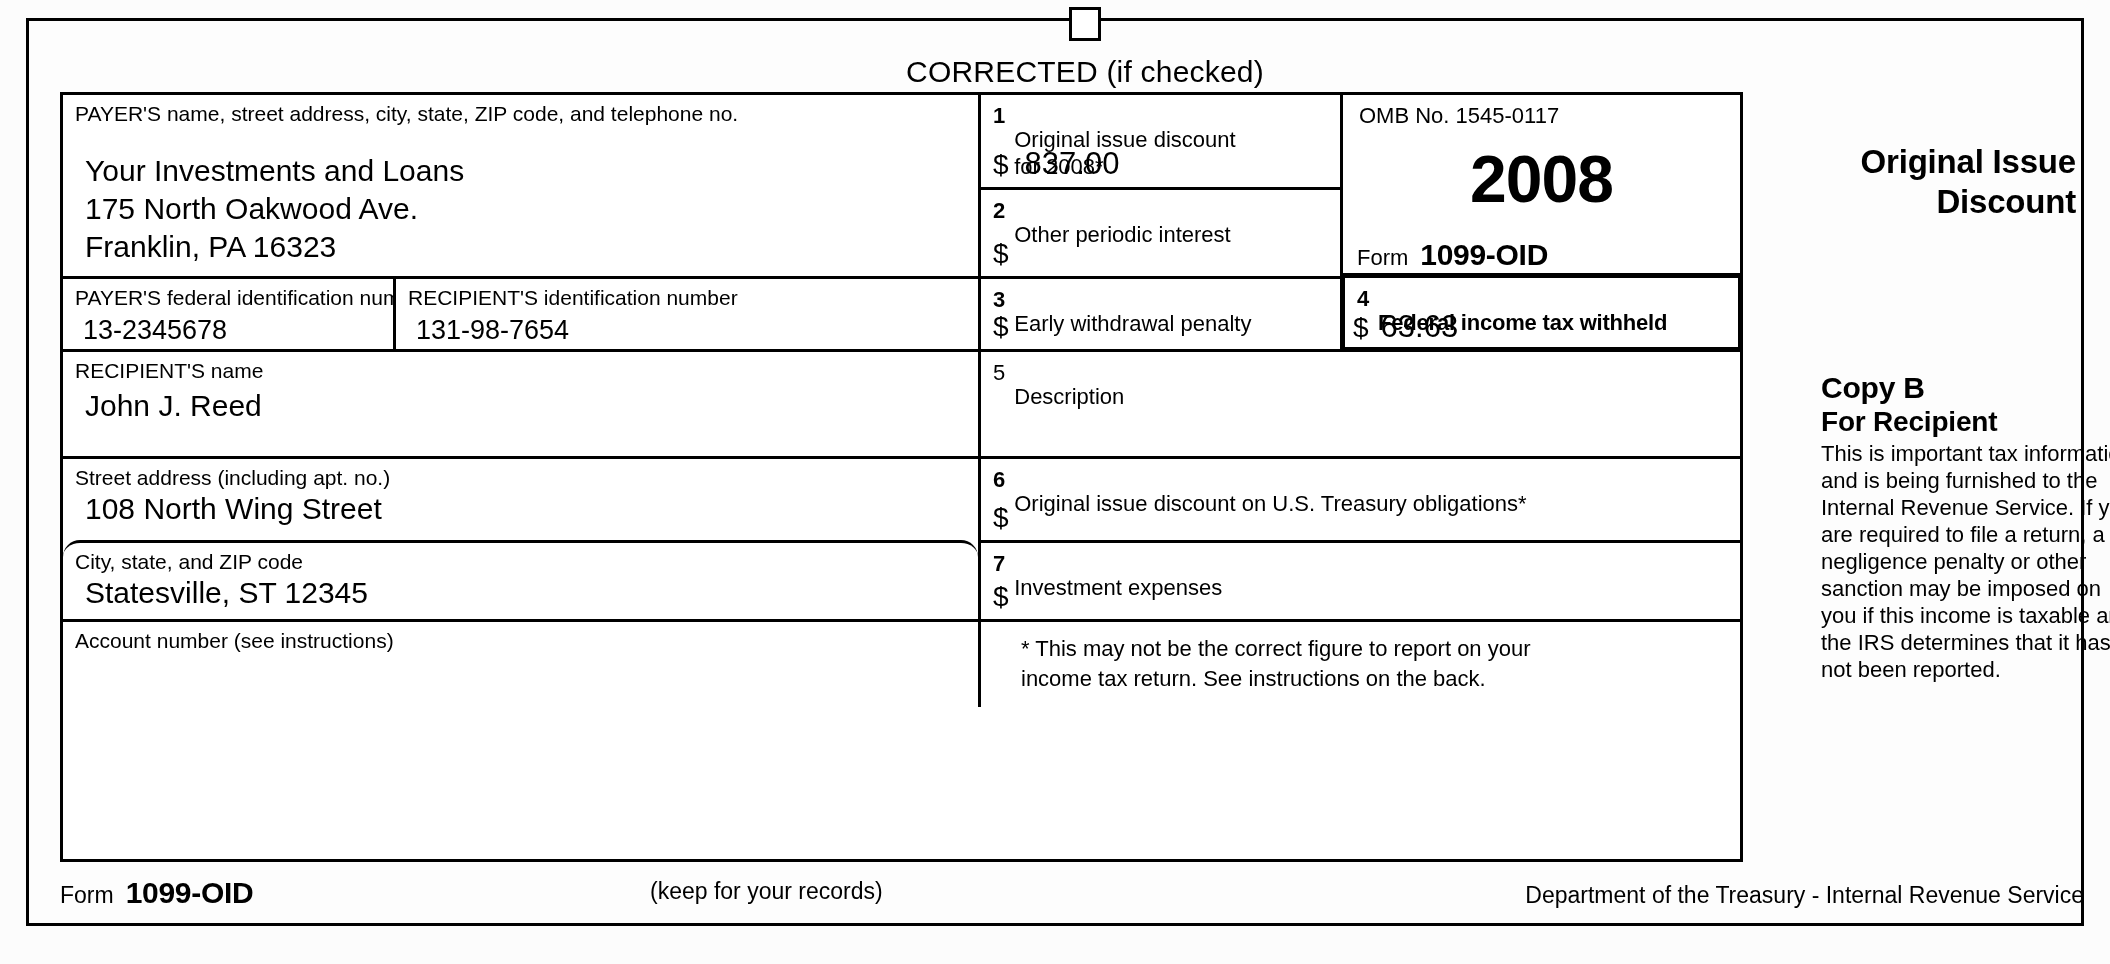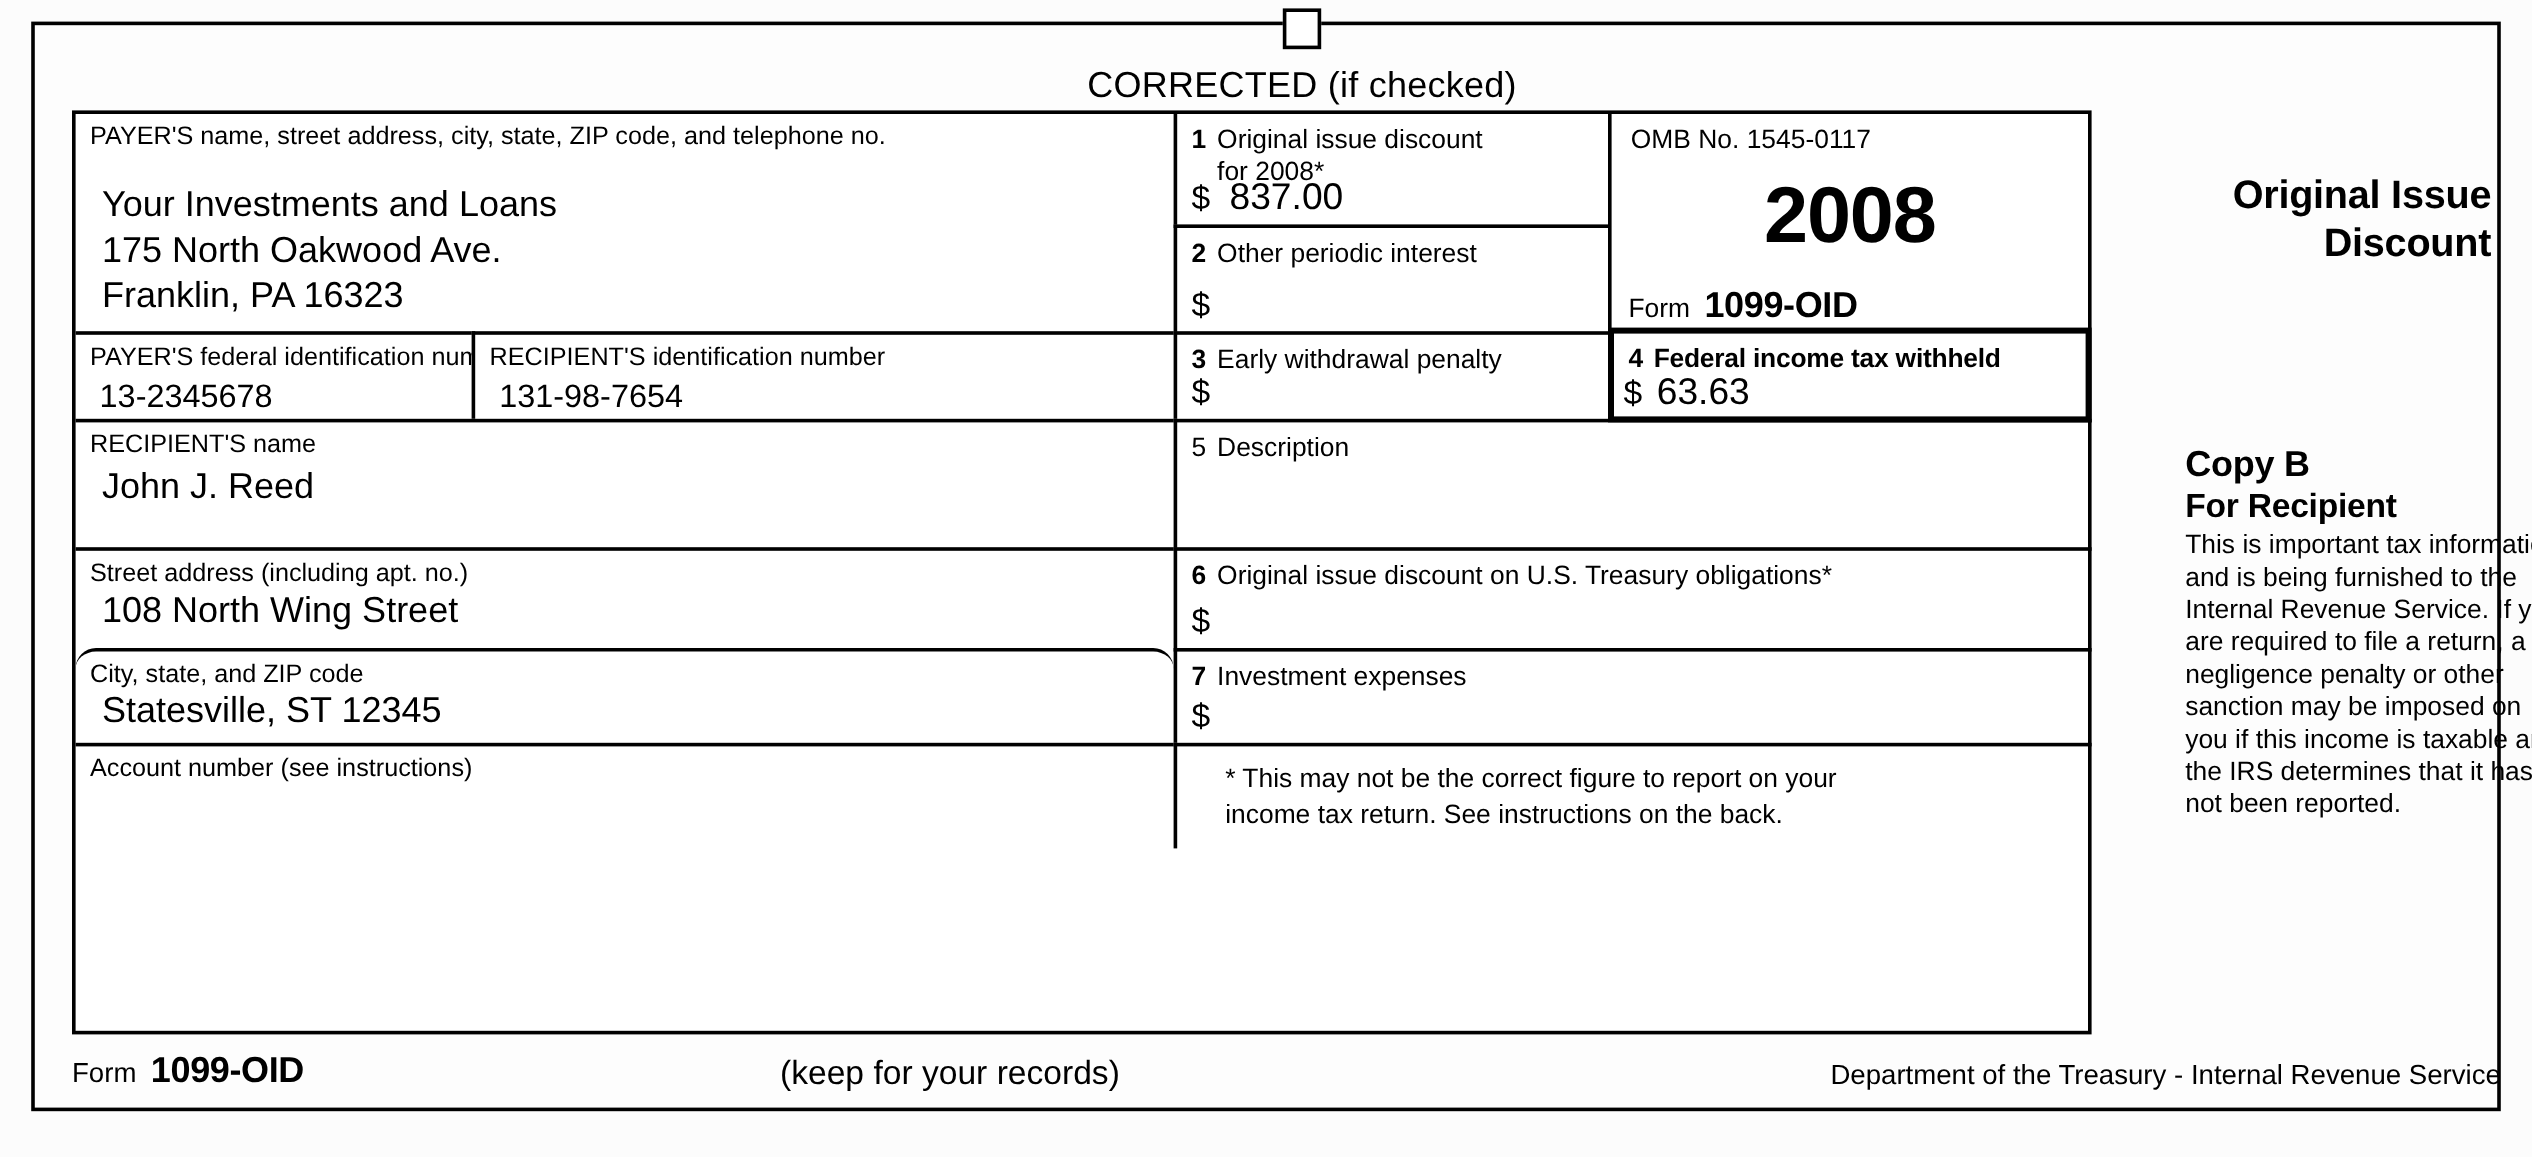--- a/index.html
+++ b/index.html
@@ -108,21 +108,21 @@
     font-size: 22px;
     padding-right: 9px;
   }
   .box-caption {
     font-size: 22px;
     line-height: 27px;
     padding: 7px 0 0 12px;
     display: flex;
     align-items: flex-start;
   }
-  .box-caption .txt { display: block; }
+  .box-caption .txt { display: block; margin-top: 24px; }
   .money {
     position: absolute;
     left: 12px;
     bottom: 5px;
     font-size: 28px;
     line-height: 34px;
     display: flex;
     align-items: baseline;
     white-space: nowrap;
   }
@@ -232,21 +232,21 @@
     display: flex;
     align-items: baseline;
     white-space: nowrap;
   }
   #footer-form .lbl { font-size: 23px; padding-right: 12px; }
   #footer-form .num { font-size: 30px; font-weight: bold; letter-spacing: -0.3px; }
   #footer-keep {
     position: absolute;
     left: 590px;
     top: 6px;
-    font-size: 28px;
+    font-size: 23px;
     white-space: nowrap;
   }
   #footer-dept {
     position: absolute;
     right: 0;
     top: 10px;
     font-size: 23px;
     white-space: nowrap;
   }
 </style>

